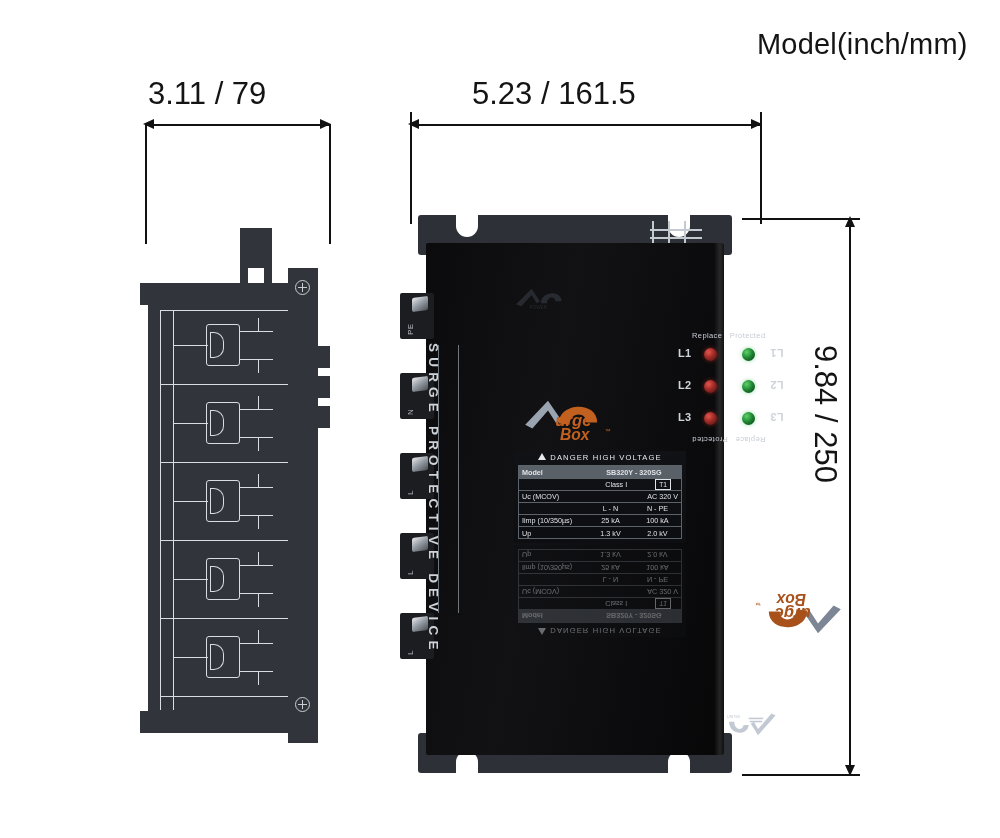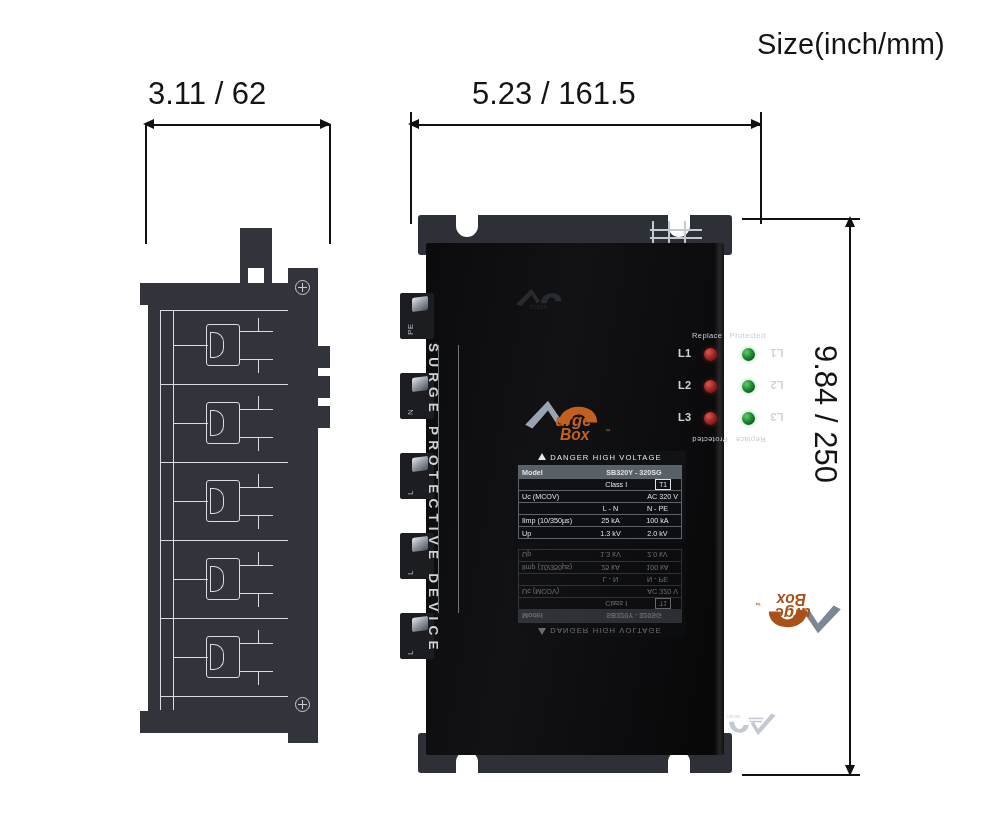--- a/index.html
+++ b/index.html
@@ -227,23 +227,23 @@
   .lp-row.r6{ height:12px; }
   .t1-badge{
     border:1px solid #dfe3e8; padding:0 3px; font-size:6.6px; line-height:9px;
   }
 </style>
 </head>
 <body>
 
 <div class="stage">
 
-  <div class="size-caption">Size(inch/mm)</div>
-
-  <div class="dim-label side">3.11 / 62</div>
+  <div class="size-caption">Model(inch/mm)</div>
+
+  <div class="dim-label side">3.11 / 79</div>
   <div class="dimline h" style="left:145px; top:124px; width:186px;"></div>
   <div class="arrow left" style="left:143px; top:119px;"></div>
   <div class="arrow right" style="left:320px; top:119px;"></div>
   <div class="ext" style="left:145px; top:124px; height:120px;"></div>
   <div class="ext" style="left:329px; top:124px; height:120px;"></div>
 
   <div class="dim-label front">5.23 / 161.5</div>
   <div class="dimline h" style="left:410px; top:124px; width:352px;"></div>
   <div class="arrow left" style="left:408px; top:119px;"></div>
   <div class="arrow right" style="left:751px; top:119px;"></div>

